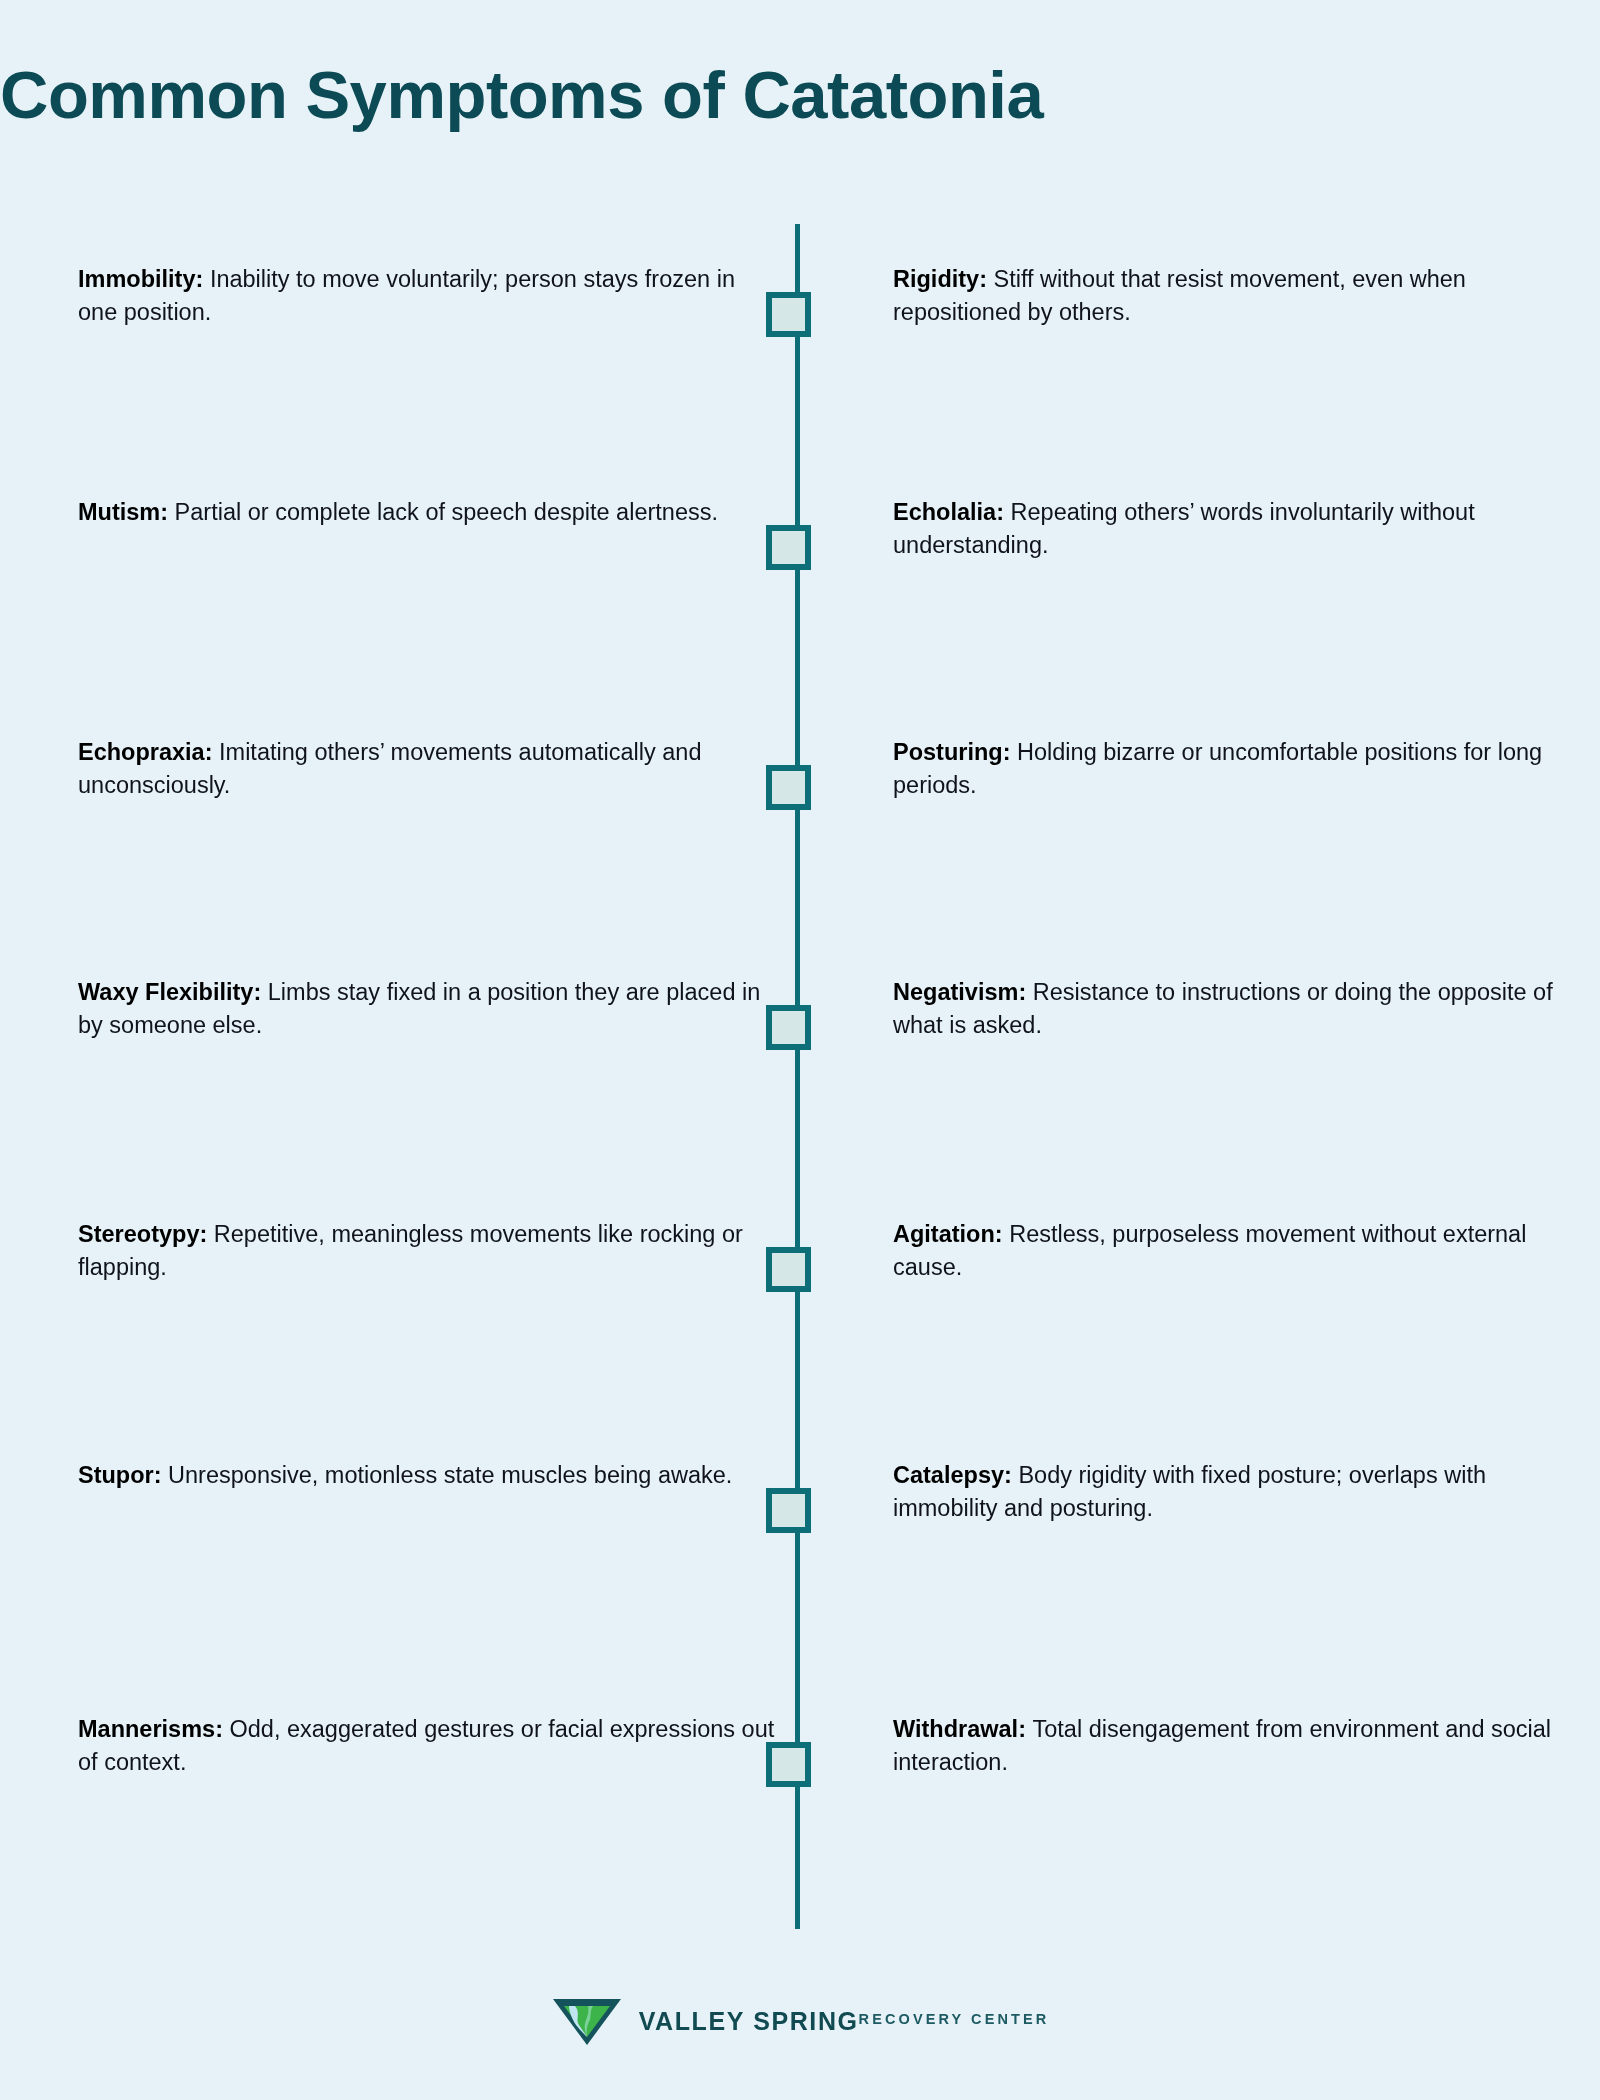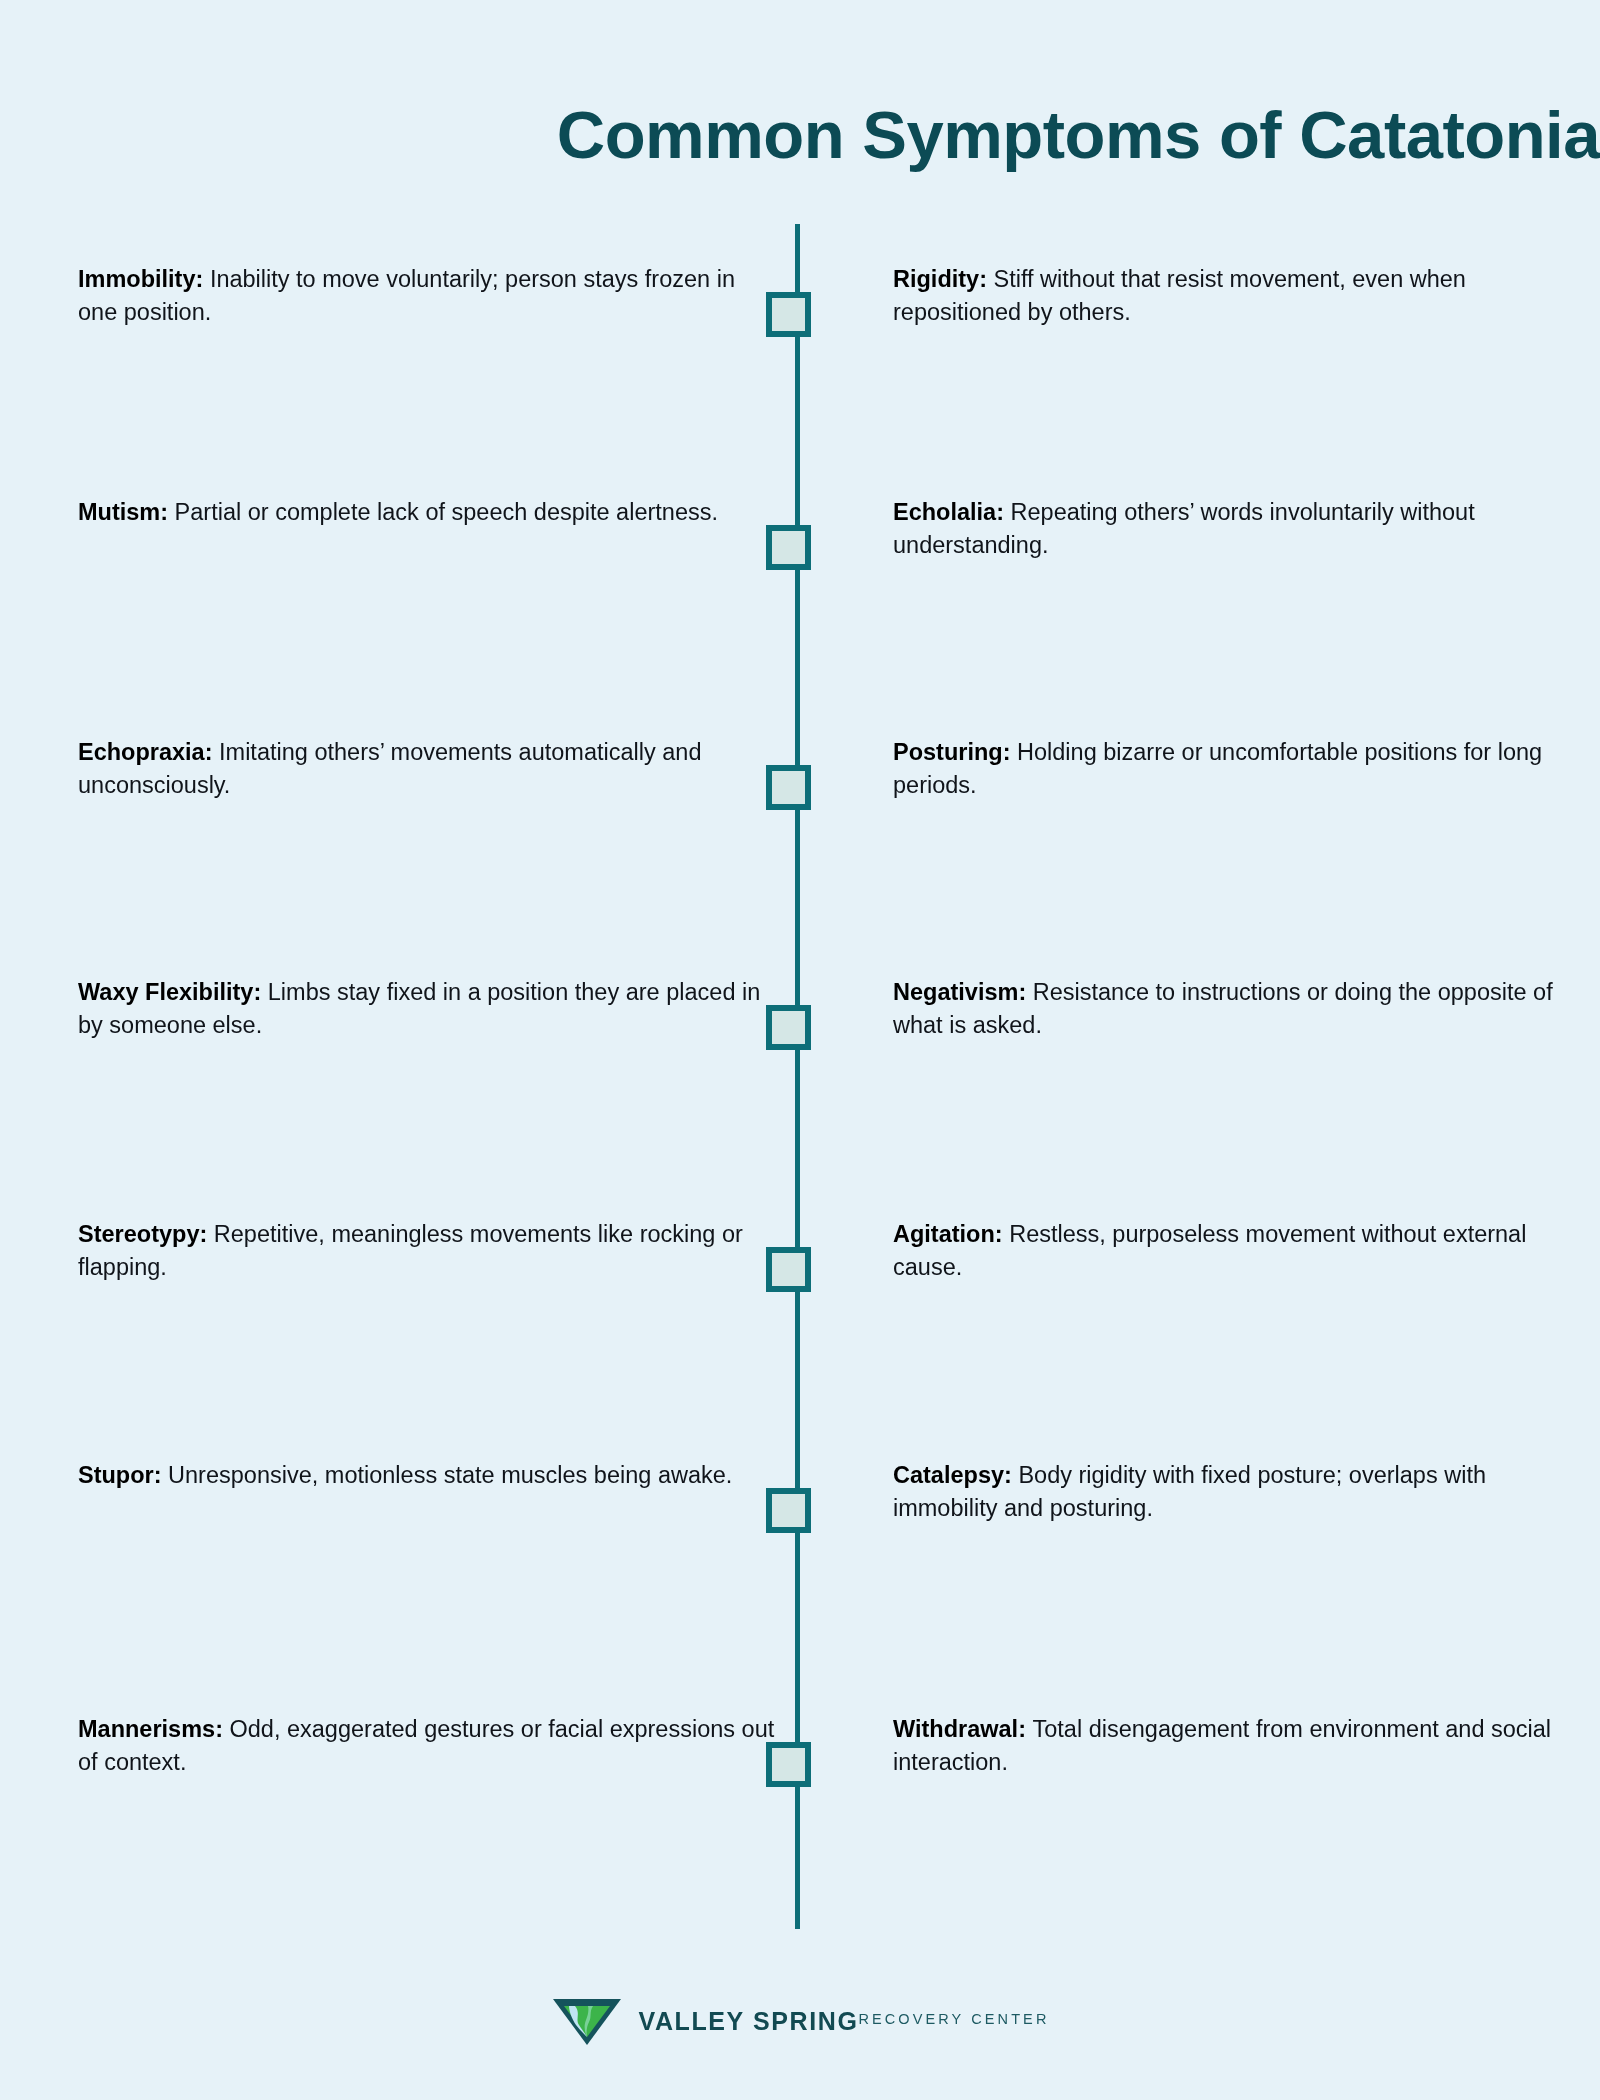--- a/index.html
+++ b/index.html
@@ -11,24 +11,23 @@
     height: 2100px;
     background: #e6f2f8;
     font-family: "Liberation Sans", sans-serif;
     overflow: hidden;
     position: relative;
   }
 
   
   .title-wrap {
     width: 100%;
-    text-align: right;
+    text-align: left;
     padding-top: 58px;
     box-sizing: border-box;
-    margin-top: 40px;
   }
   .title {
     font-size: 67px;
     font-weight: bold;
     color: #0c4b55;
     letter-spacing: -0.5px;
     line-height: 1.1;
     font-family: "Liberation Sans", sans-serif;
     margin: 0;
   }
@@ -113,21 +112,21 @@
   }
   .logo-name {
     font-size: 25px;
     font-weight: bold;
     color: #124a52;
     letter-spacing: 1.6px;
     line-height: 1.15;
   }
   .logo-sub {
     font-size: 14.5px;
-    font-weight: normal;
+    font-weight: bold;
     color: #1d5a62;
     letter-spacing: 3.1px;
     line-height: 1.25;
     margin-top: 3px;
   }
 </style>
 </head>
 <body>
 
 <div class="title-wrap">

